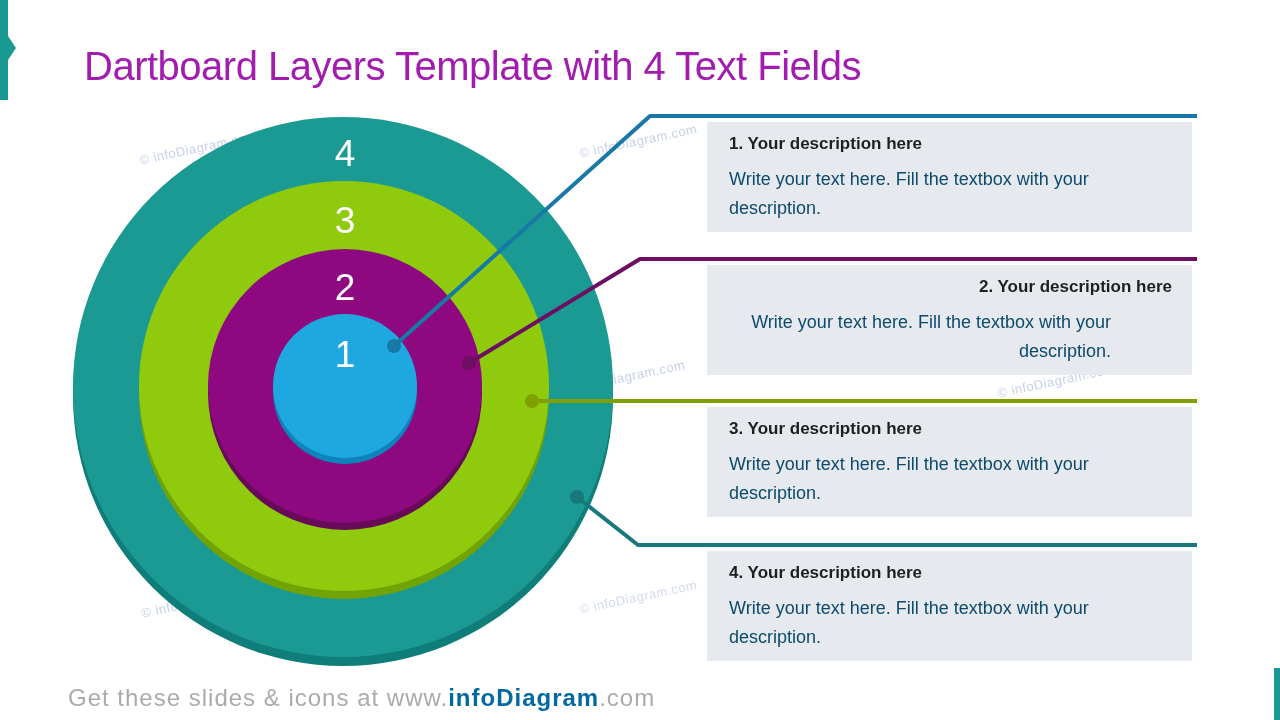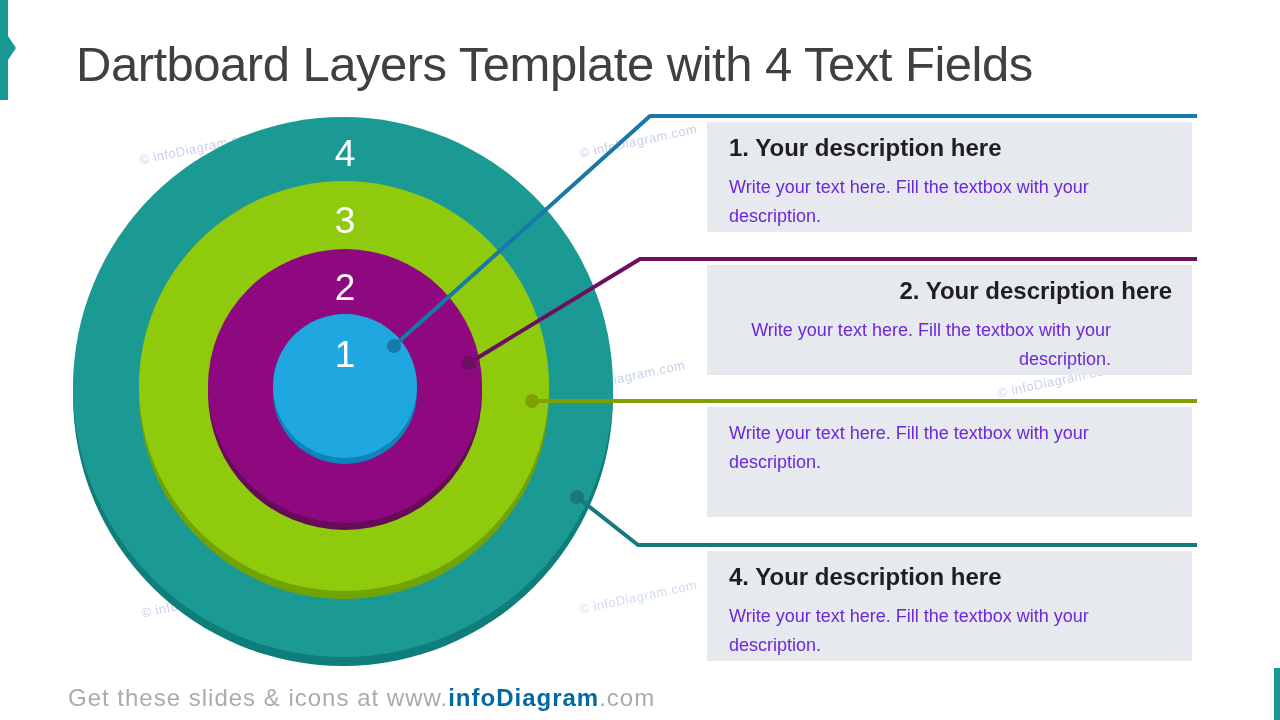--- a/index.html
+++ b/index.html
@@ -5,22 +5,22 @@
   html,body{margin:0;padding:0;background:#888;}
   .slide{
     position:relative;width:1280px;height:720px;background:#ffffff;
     overflow:hidden;font-family:"Liberation Sans",sans-serif;
   }
   
   .ribbon-bar{position:absolute;left:0;top:0;width:8px;height:100px;background:#1A9994;}
   .ribbon-chevron{position:absolute;left:8px;top:36px;width:0;height:0;
     border-left:8px solid #1A9994;border-top:12px solid transparent;border-bottom:12px solid transparent;}
   
-  .title{position:absolute;left:68px;top:28px;margin:8px;font-size:49px;font-weight:300;
-    color:#404040;letter-spacing:-0.5px;white-space:nowrap;}
+  .title{position:absolute;left:68px;top:28px;margin:16px;font-size:40px;font-weight:300;
+    color:#a21caf;letter-spacing:-0.5px;white-space:nowrap;}
   
   .wm{position:absolute;color:#C7D1EA;font-size:13px;white-space:nowrap;
     transform:rotate(-12deg);transform-origin:left top;z-index:1;letter-spacing:0.5px;}
   .wm1{left:138px;top:153px;}
   .wm2{left:578px;top:146px;}
   .wm3{left:566px;top:382px;}
   .wm4{left:996px;top:386px;}
   .wm5{left:140px;top:606px;}
   .wm6{left:578px;top:602px;color:#D3DBF0;}
   
@@ -29,22 +29,22 @@
   .num{position:absolute;z-index:3;color:#ffffff;font-size:37px;font-weight:400;
     transform:translate(-50%,-50%);line-height:1;}
   .n4{left:345px;top:153px;}
   .n3{left:345px;top:220px;}
   .n2{left:345px;top:287px;}
   .n1{left:345px;top:354px;}
   
   .callout{position:absolute;left:707px;width:485px;height:110px;background:#E6E9ED;
     box-sizing:border-box;padding:12px 20px 0 22px;z-index:3;}
   .box1{top:122px;} .box2{top:265px;text-align:right;} .box3{top:407px;} .box4{top:551px;}
-  .callout .heading{font-size:24px;font-weight:700;color:#1f1f1f;margin:0 0 11px 0;}
-  .callout .body{font-size:18px;color:#6d28d9;line-height:29px;max-width:382px;margin:0;}
+  .callout .heading{font-size:17px;font-weight:700;color:#1f1f1f;margin:0 0 11px 0;}
+  .callout .body{font-size:18px;color:#0c4a6e;line-height:29px;max-width:382px;margin:0;}
   
   .footer{position:absolute;left:68px;top:684px;font-size:24px;letter-spacing:1px;
     color:#ABABAB;white-space:nowrap;z-index:3;}
   .footer b{font-weight:700;color:#0369a1;}
   
   .corner-strip{position:absolute;right:0;top:668px;width:6px;height:52px;background:#1A9994;z-index:3;}
 </style>
 </head>
 <body>
 
@@ -96,20 +96,21 @@
 
   <div class="callout box1">
     <p class="heading">1. Your description here</p>
     <p class="body">Write your text here. Fill the textbox with your description.</p>
   </div>
   <div class="callout box2">
     <p class="heading">2. Your description here</p>
     <p class="body">Write your text here. Fill the textbox with your description.</p>
   </div>
   <div class="callout box3">
+    <p class="heading">3. Your description here</p>
     <p class="body">Write your text here. Fill the textbox with your description.</p>
   </div>
   <div class="callout box4">
     <p class="heading">4. Your description here</p>
     <p class="body">Write your text here. Fill the textbox with your description.</p>
   </div>
 
   <div class="footer"><span>Get these slides &amp; icons at www.</span><b>infoDiagram</b><span>.com</span></div>
 
   <div class="corner-strip"></div>

